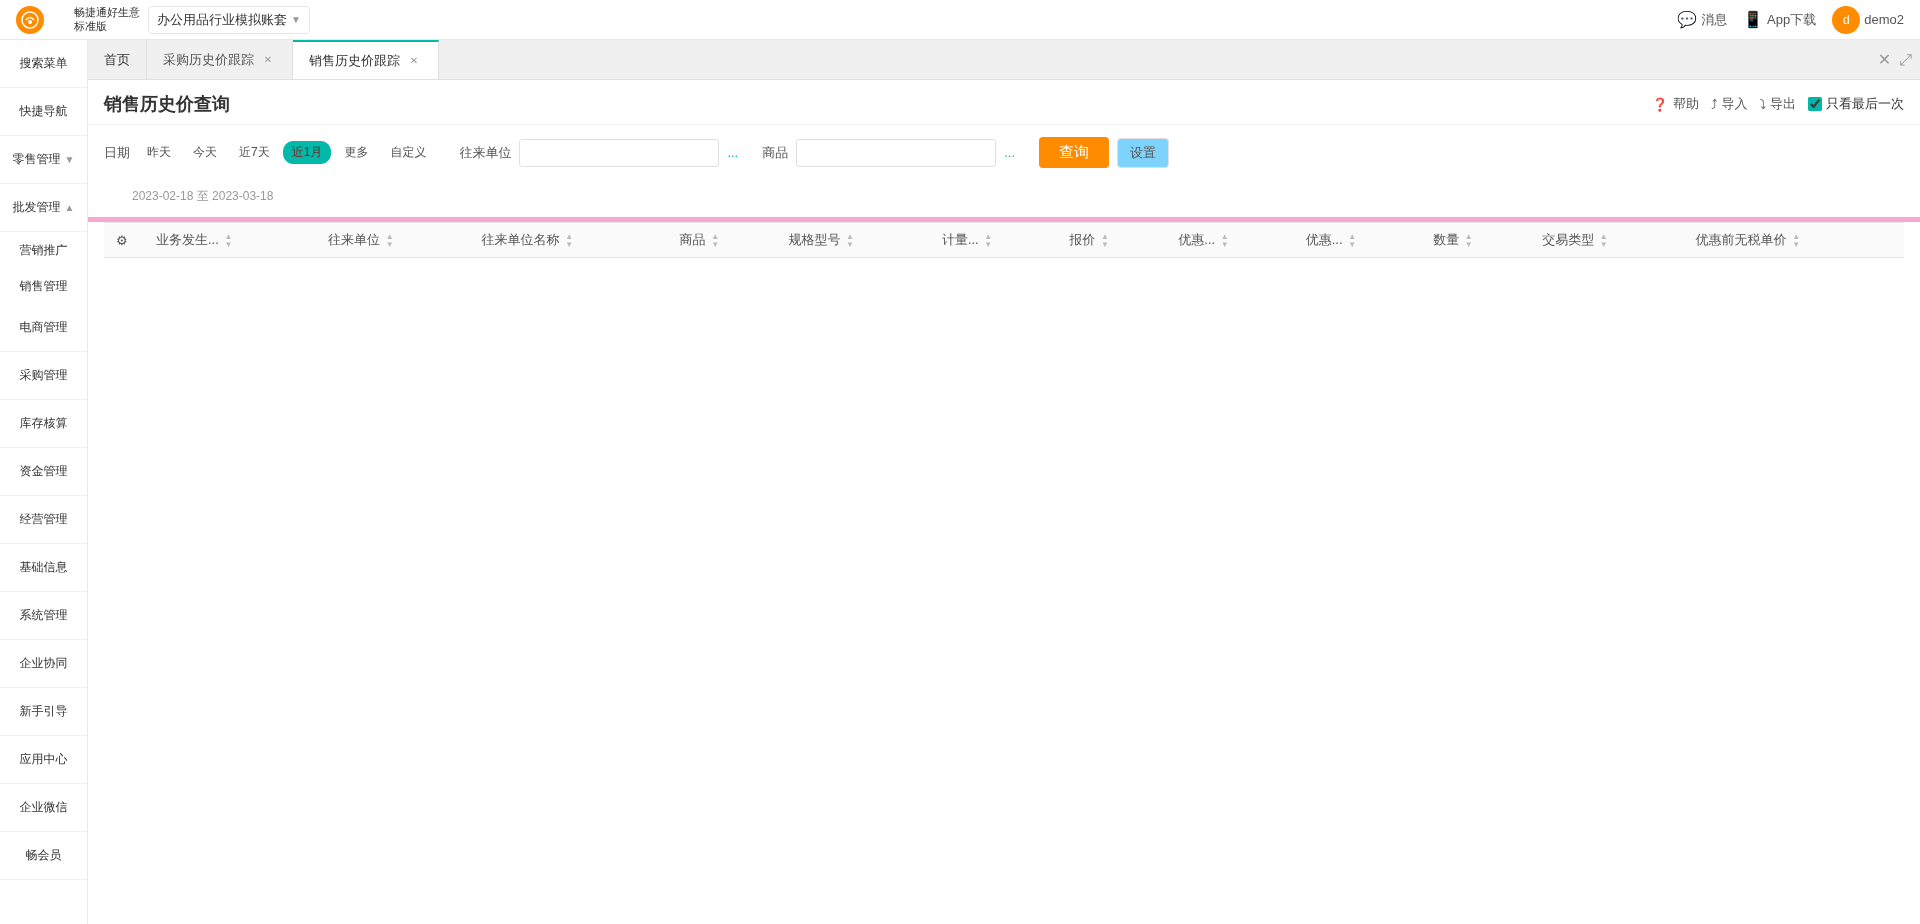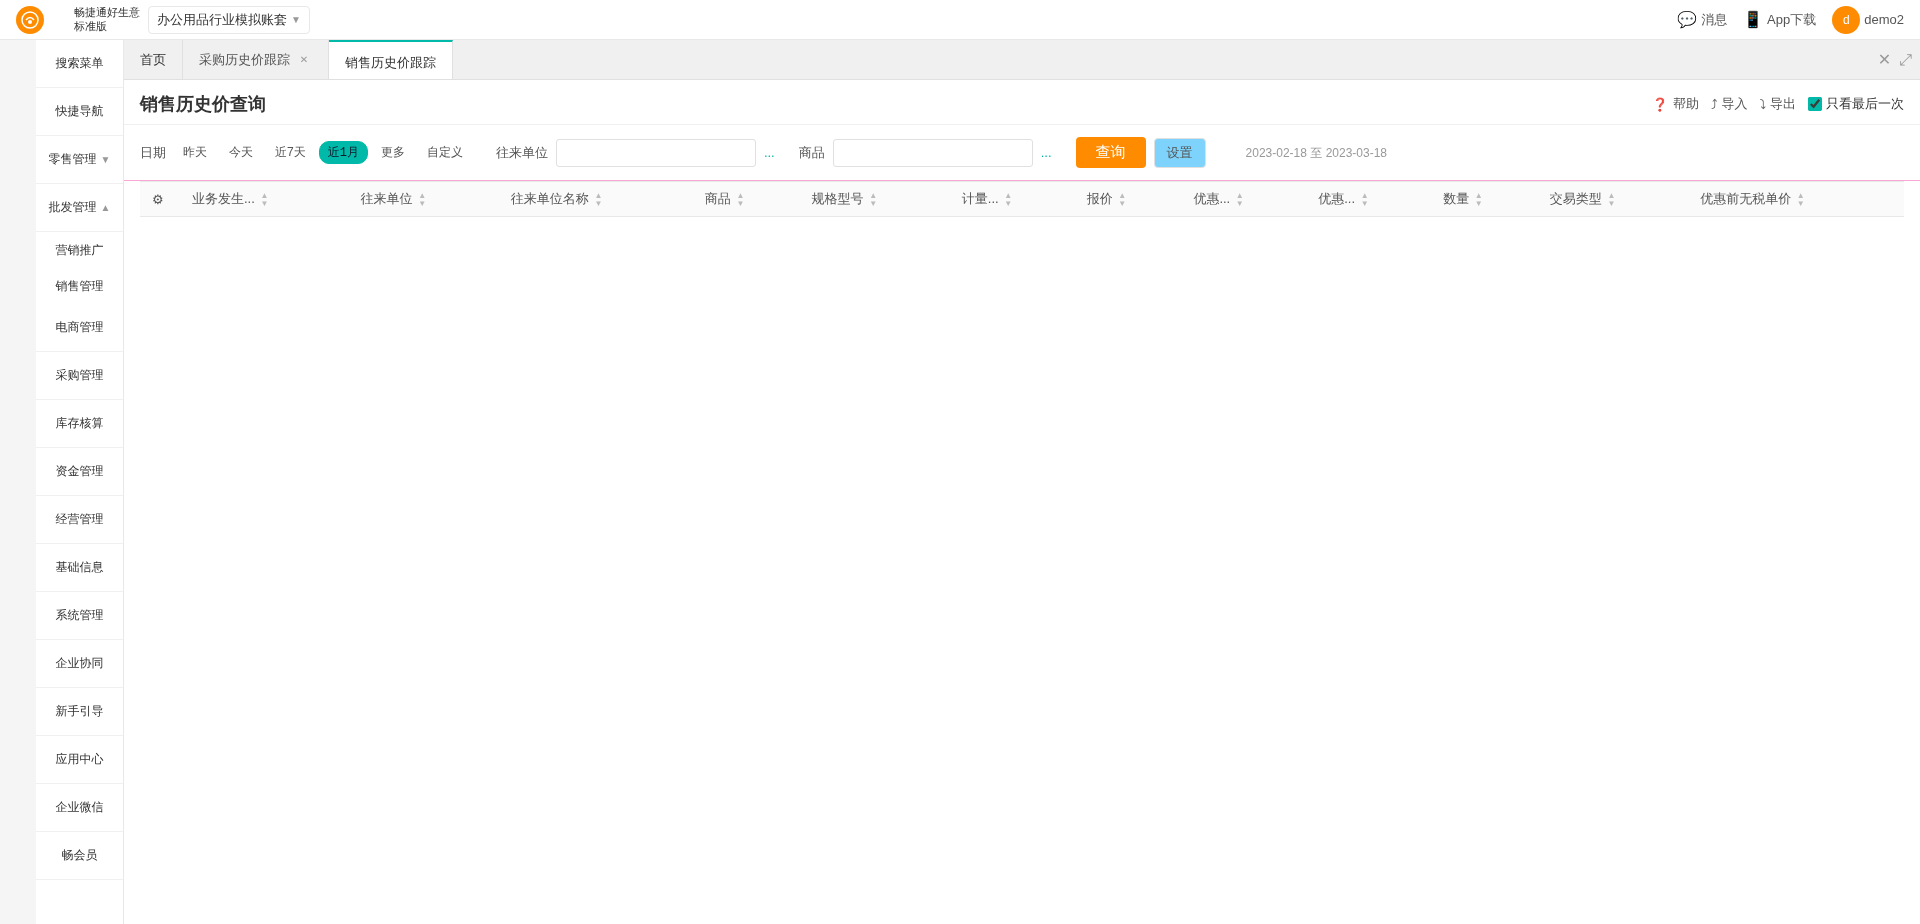--- a/index.html
+++ b/index.html
@@ -89,21 +89,20 @@
 
     
     .sidebar {
       width: 88px;
       background: #fff;
       border-right: 1px solid #e8e8e8;
       display: flex;
       flex-direction: column;
       overflow-y: auto;
       flex-shrink: 0;
-      margin-left: 36px;
     }
     .sidebar-item {
       display: flex;
       flex-direction: column;
       align-items: center;
       justify-content: center;
       padding: 10px 4px;
       cursor: pointer;
       font-size: 12px;
       color: #333;
@@ -162,21 +161,20 @@
       white-space: nowrap;
     }
     .tab.home {
       background: #f0f0f0;
       color: #333;
     }
     .tab.active {
       background: #fff;
       color: #333;
       border-bottom: none;
-      flex-direction: column;
     }
     .tab-close {
       width: 16px;
       height: 16px;
       display: flex;
       align-items: center;
       justify-content: center;
       border-radius: 50%;
       font-size: 10px;
       color: #999;
@@ -223,24 +221,24 @@
       gap: 4px;
       cursor: pointer;
       font-size: 13px;
       color: #555;
     }
 
     
     .filter-area {
       padding: 12px 16px;
       background: #fff;
-      border-bottom: 1px solid #f9a8d4;
-      display: flex;
-      flex-direction: row;
-      gap: 12px;
+      border-bottom: 5px solid #f9a8d4;
+      display: flex;
+      flex-direction: column;
+      gap: 18px;
     }
     .filter-row {
       display: flex;
       align-items: center;
       gap: 24px;
       flex-wrap: wrap;
     }
     .filter-group {
       display: flex;
       align-items: center;
@@ -259,24 +257,23 @@
     .date-btn {
       padding: 2px 8px;
       font-size: 12px;
       cursor: pointer;
       border-radius: 3px;
       border: 1px solid transparent;
       color: #555;
     }
     .date-btn.active {
       background: #00b9a8;
-      color: #0f172a;
+      color: #7f1d1d;
       border-color: #00b9a8;
       border-radius: 10px;
-      font-family: Liberation Mono, monospace;
     }
     .date-range {
       font-size: 12px;
       color: #999;
       margin-top: 14px;
     }
     .filter-input-group {
       display: flex;
       align-items: center;
       gap: 8px;

